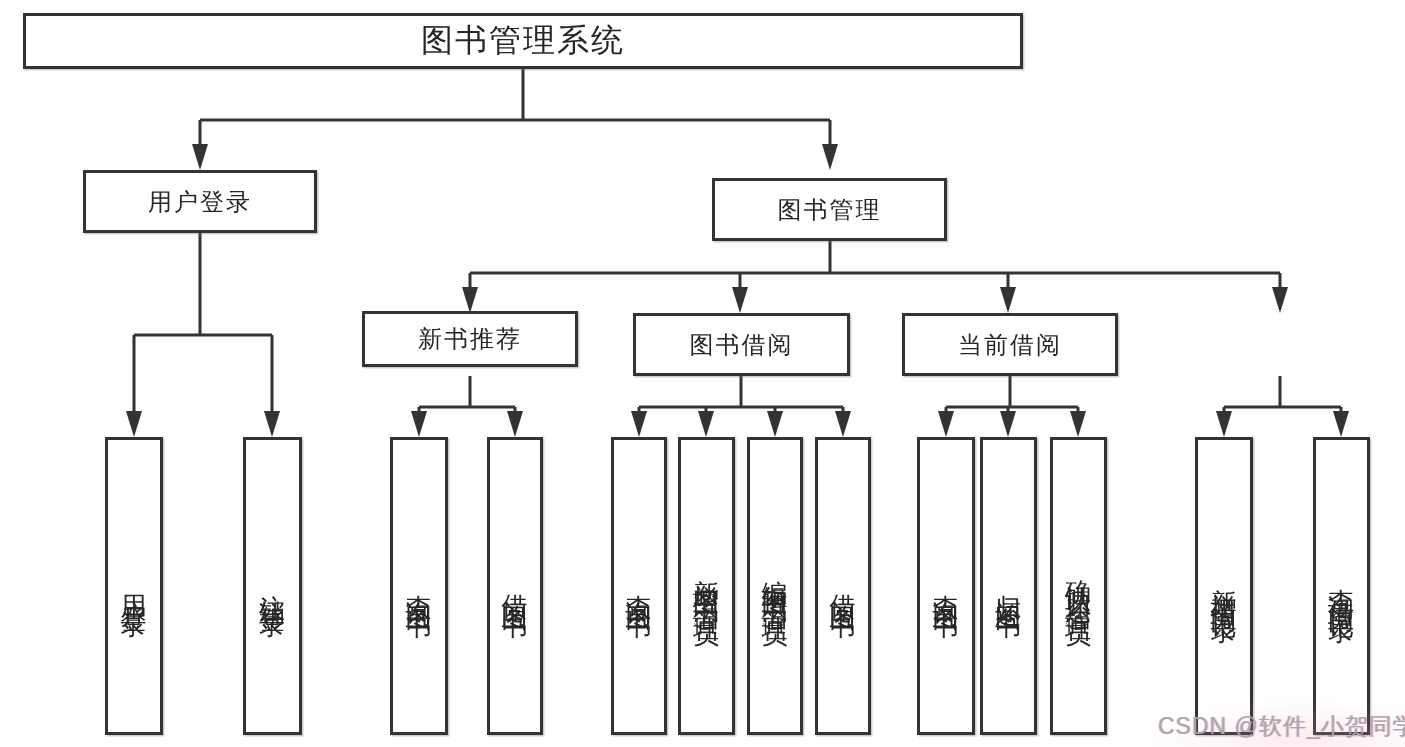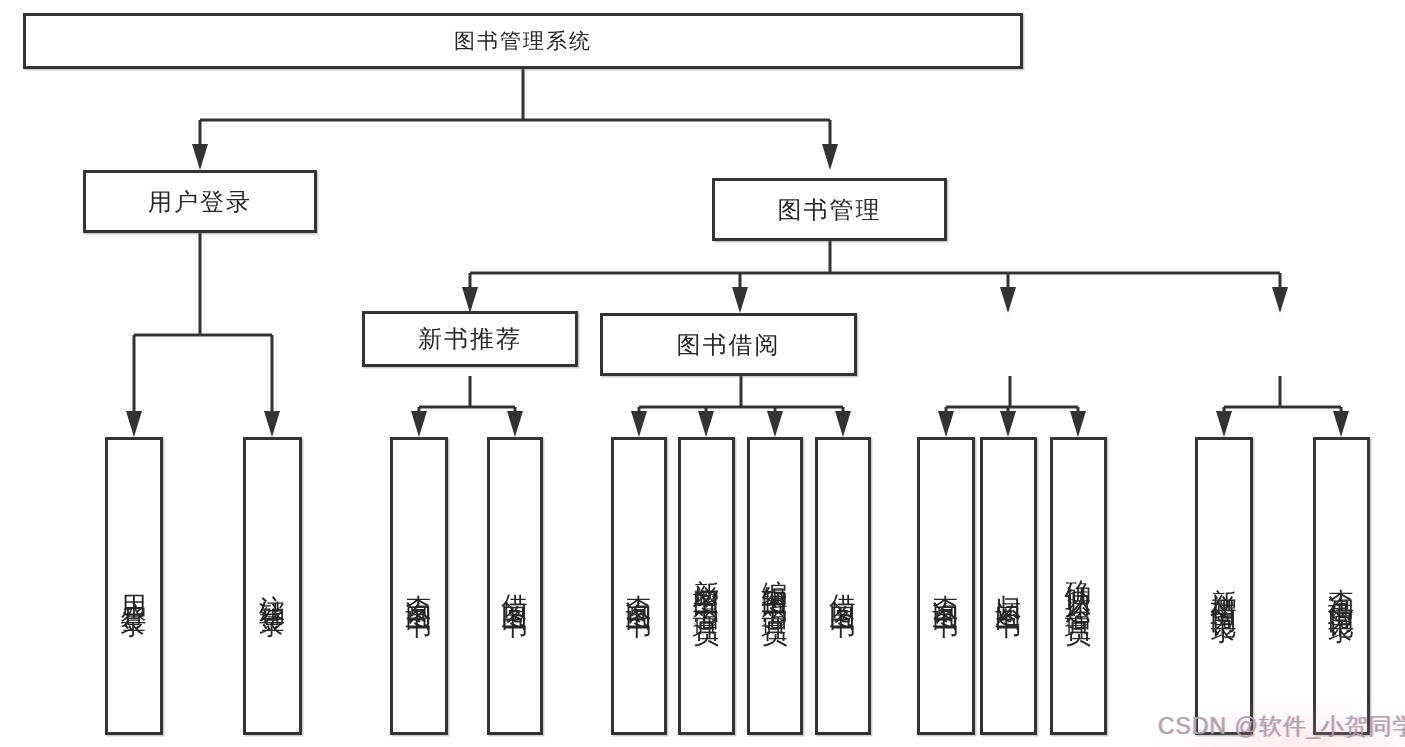--- a/index.html
+++ b/index.html
@@ -18,21 +18,21 @@
   .connectors g.arrows polygon{fill:var(--line);stroke:none;}
   .node{
     position:absolute;box-sizing:border-box;background:var(--boxfill);
     border:3px solid var(--line);
     display:flex;align-items:center;justify-content:center;
     color:var(--text);
     box-shadow:1.5px 1.5px 0 rgba(110,110,110,.35);
   }
   .node .lbl{white-space:nowrap;}
   .h-node .lbl{font-size:24px;letter-spacing:2px;}
-  .root-node .lbl{font-size:21px;letter-spacing:2px;}
+  .root-node .lbl{font-size:32px;letter-spacing:2px;}
   .leaf .lbl{
     writing-mode:vertical-rl;
     font-size:26px;
     letter-spacing:6px;
     line-height:1;
     white-space:pre;
   }
   .watermark{
     position:absolute;
     color:var(--wm);
@@ -97,22 +97,25 @@
   <div class="node h-node" style="left:83px;top:170px;width:234px;height:63px;">
     <span class="lbl">用户登录</span>
   </div>
   <div class="node h-node" style="left:712px;top:170px;width:235px;height:63px;margin-top:8px;">
     <span class="lbl">图书管理</span>
   </div>
 
   <div class="node h-node" style="left:362px;top:311px;width:216px;height:56px;">
     <span class="lbl">新书推荐</span>
   </div>
-  <div class="node h-node" style="left:600px;top:313px;width:257px;height:63px;">
+  <div class="node h-node" style="left:633px;top:313px;width:217px;height:63px;">
     <span class="lbl">图书借阅</span>
+  </div>
+  <div class="node h-node" style="left:902px;top:313px;width:216px;height:63px;">
+    <span class="lbl">当前借阅</span>
   </div>
 
   <div class="node leaf" style="left:105px;top:437px;width:58px;height:298px;">
     <span class="lbl">用户登录</span>
   </div>
   <div class="node leaf" style="left:243px;top:437px;width:59px;height:298px;">
     <span class="lbl">注销登录</span>
   </div>
 
   <div class="node leaf" style="left:390px;top:437px;width:58px;height:298px;">

